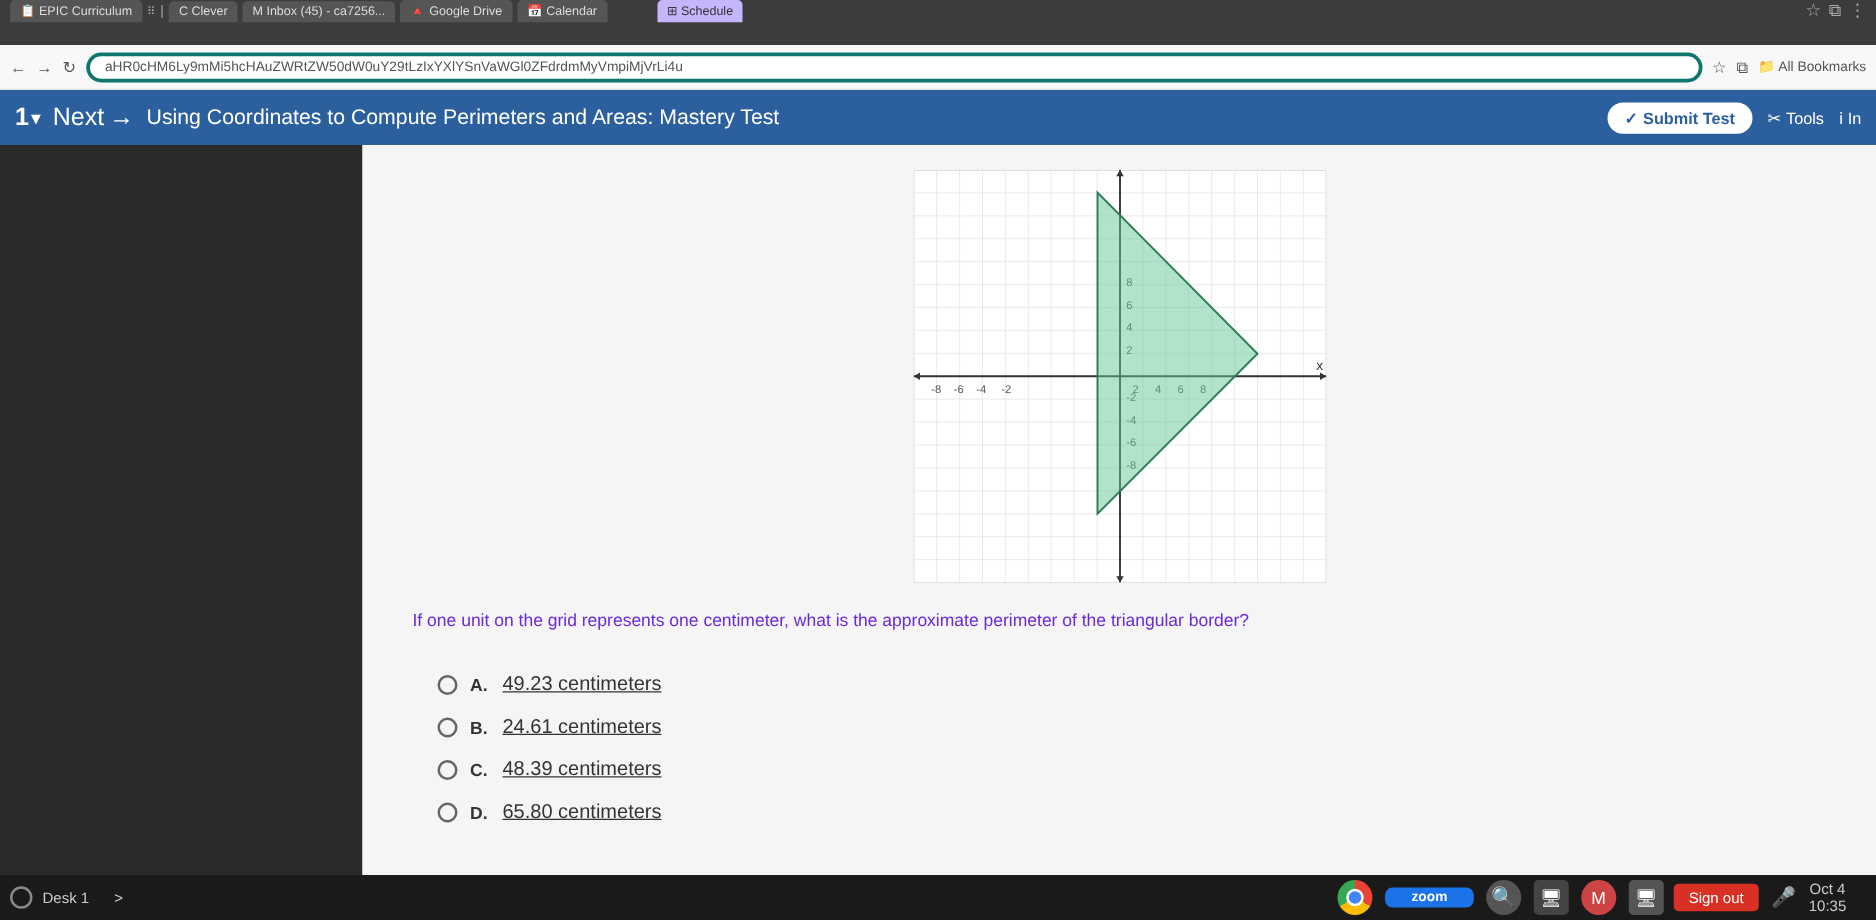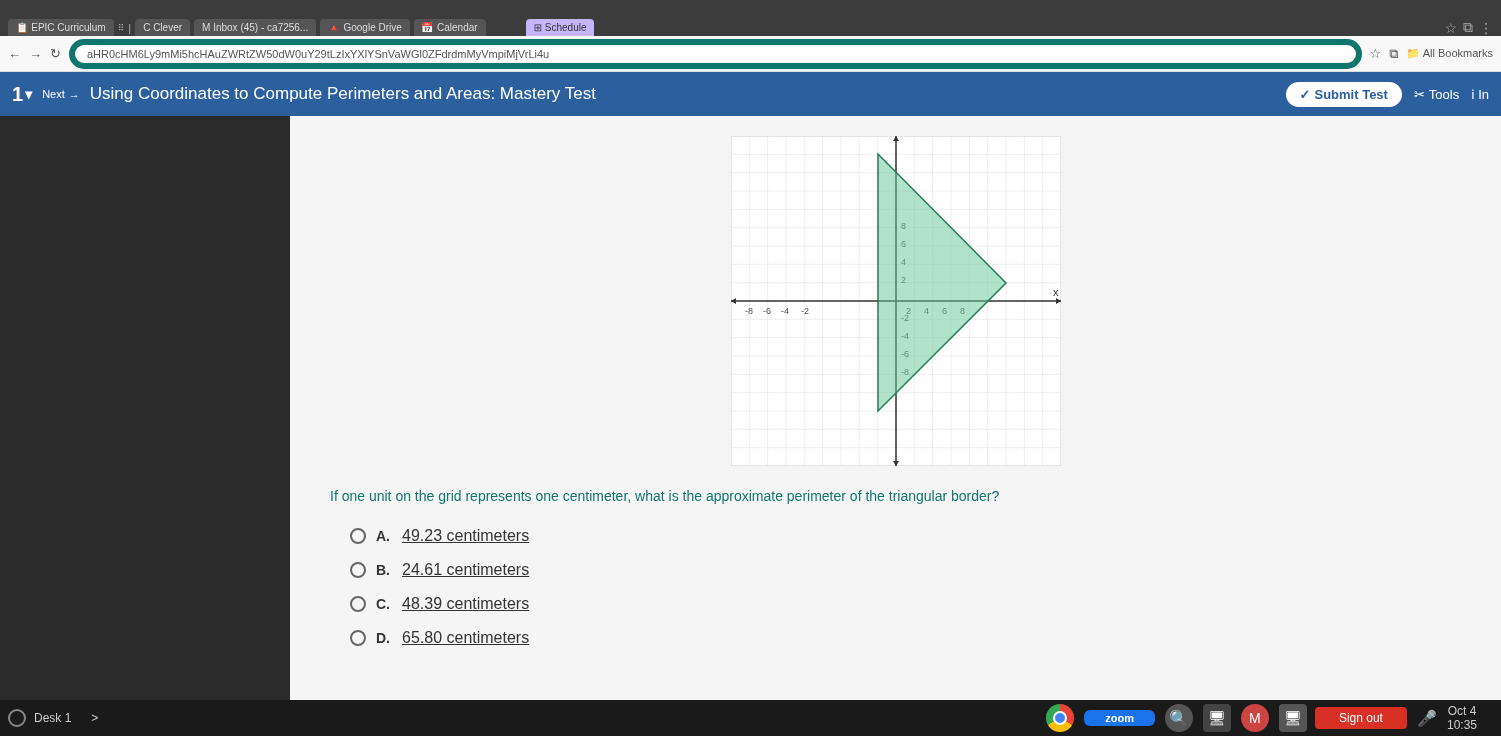--- a/index.html
+++ b/index.html
@@ -3,21 +3,21 @@
   <meta charset="utf-8">
   <style>
     * { margin: 0; padding: 0; box-sizing: border-box; }
     body { width: 1501px; height: 736px; overflow: hidden; font-family: Arial, sans-serif; background: #f0f0f0; }
 
     
     .browser-bar {
       height: 36px;
       background: #3c3c3c;
       display: flex;
-      align-items: flex-end;
+      align-items: flex-start;
       padding: 0 8px;
       gap: 6px;
       font-size: 11px;
       color: #ccc;
     }
     .browser-tabs {
       display: flex;
       align-items: center;
       gap: 4px;
       font-size: 11px;
@@ -41,21 +41,21 @@
       border-bottom: 1px solid #ddd;
       display: flex;
       align-items: center;
       padding: 0 8px;
       gap: 8px;
       font-size: 12px;
     }
     .address-bar {
       flex: 1;
       background: #fff;
-      border: 6px solid #0f766e;
+      border: 3px solid #0f766e;
       border-radius: 16px;
       padding: 3px 12px;
       font-size: 11px;
       color: #555;
       overflow: hidden;
       white-space: nowrap;
       text-overflow: ellipsis;
     }
     .bookmark-area { font-size: 11px; color: #555; white-space: nowrap; }
 
@@ -70,21 +70,21 @@
     }
     .toolbar-num {
       font-size: 20px;
       color: white;
       font-weight: bold;
       display: flex;
       align-items: center;
       gap: 2px;
     }
     .toolbar-next {
-      font-size: 11px;
+      font-size: 20px;
       color: white;
       display: flex;
       align-items: center;
       gap: 4px;
       cursor: pointer;
     }
     .toolbar-title {
       flex: 1;
       font-size: 17px;
       color: white;
@@ -147,22 +147,22 @@
     
     .graph-container {
       display: flex;
       justify-content: center;
       margin-bottom: 20px;
     }
 
     
     .question-text {
       font-size: 14px;
-      color: #0f766e;
-      margin-bottom: 20px;
+      color: #6d28d9;
+      margin-bottom: 32px;
       line-height: 1.5;
     }
 
     
     .answer-options {
       display: flex;
       flex-direction: column;
       gap: 16px;
       margin-left: 20px;
     }
@@ -244,21 +244,21 @@
       height: 10px;
       background: #4285f4;
       border-radius: 50%;
       border: 2px solid white;
     }
     .sign-out-btn {
       background: #d93025;
       color: white;
       border: none;
       border-radius: 4px;
-      padding: 4px 24px;
+      padding: 4px 12px;
       font-size: 12px;
       cursor: pointer;
     }
     .taskbar-time {
       font-size: 12px;
       color: #ccc;
       display: flex;
       flex-direction: column;
       align-items: center;
     }

